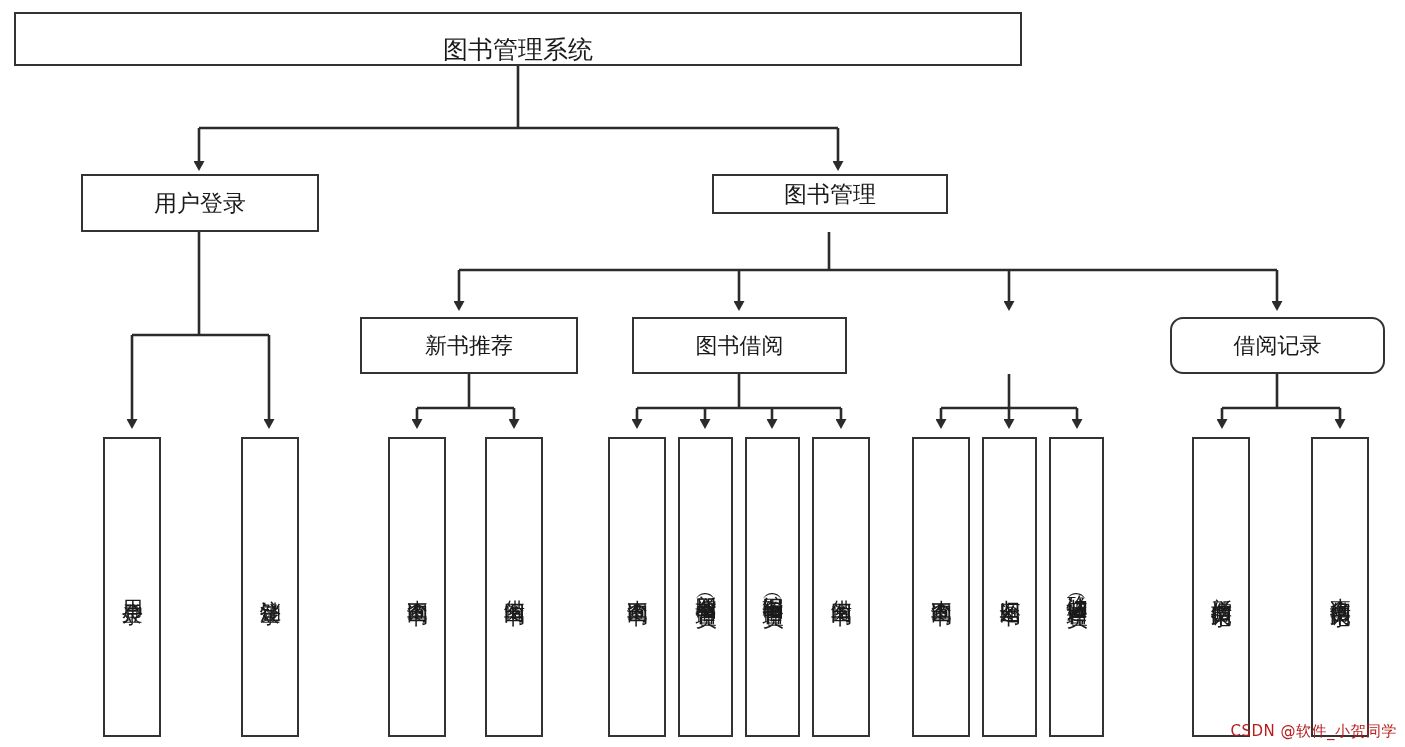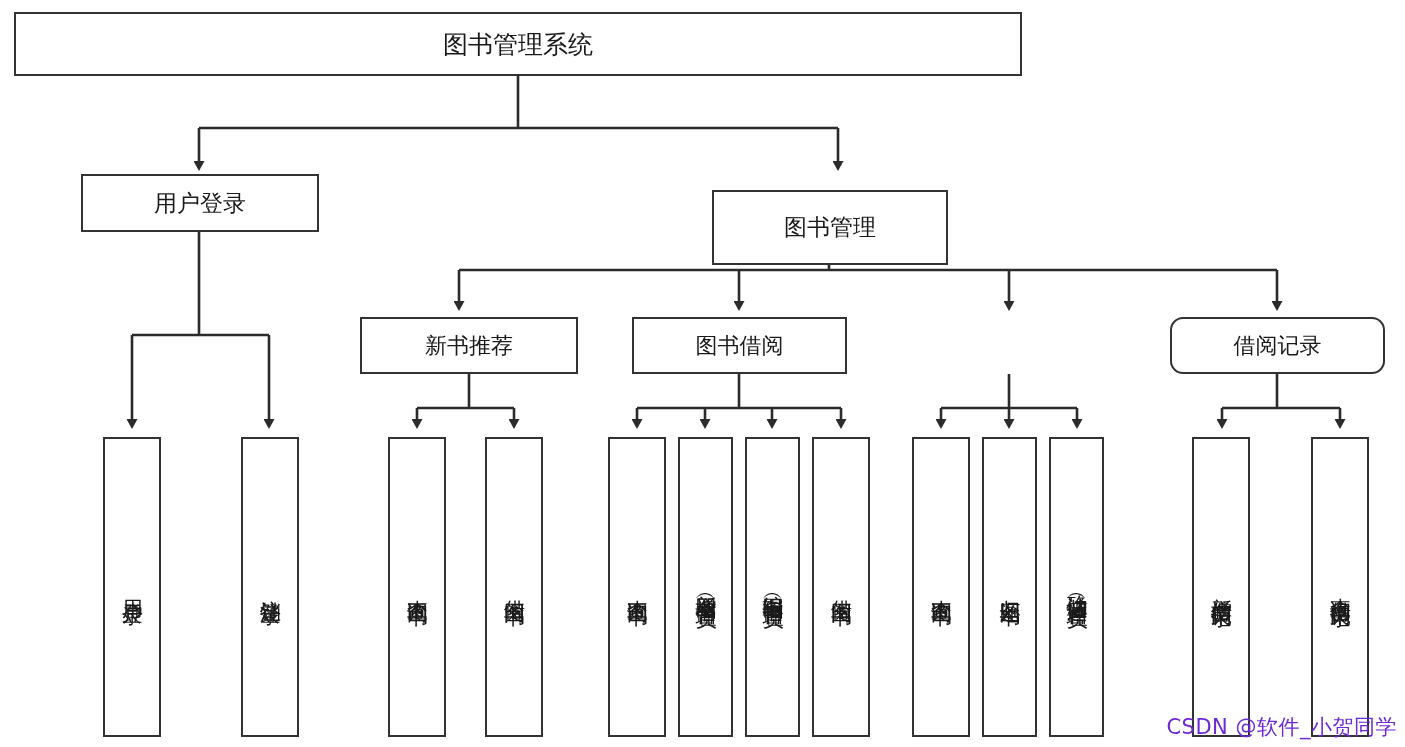--- a/index.html
+++ b/index.html
@@ -58,22 +58,22 @@
     writing-mode: vertical-rl;
     text-orientation: upright;
     letter-spacing: 2px;
     line-height: 1.0;
     max-height: 100%;
   }
   #watermark {
     position: absolute;
     right: 8px;
     bottom: 6px;
-    font-size: 21px;
-    color: #6d28d9;
+    font-size: 15px;
+    color: #b91c1c;
     letter-spacing: 0.5px;
     white-space: nowrap;
     font-family: "DejaVu Sans", "Liberation Sans", sans-serif;
   }
 </style>
 </head>
 <body>
 
 <div id="diagram">
 
@@ -120,28 +120,28 @@
       <path d="M1009,408 L1009,420" marker-end="url(#arrow)"></path>
       <path d="M1077,408 L1077,420" marker-end="url(#arrow)"></path>
 
       <path d="M1277,374 L1277,408"></path>
       <path d="M1222,408 L1340,408"></path>
       <path d="M1222,408 L1222,420" marker-end="url(#arrow)"></path>
       <path d="M1340,408 L1340,420" marker-end="url(#arrow)"></path>
     </g>
   </svg>
 
-  <div class="node root" style="left:14px; top:12px; width:1008px; height:64px;">
+  <div class="node root" style="left:14px; top:12px; width:1008px; height:54px;align-items:flex-end;">
     <span class="label">图书管理系统</span>
   </div>
 
   <div class="node level2" style="left:81px; top:174px; width:238px; height:58px;">
     <span class="label">用户登录</span>
   </div>
-  <div class="node level2" style="left:712px; top:190px; width:236px; height:75px;">
+  <div class="node level2" style="left:712px; top:174px; width:236px; height:40px;">
     <span class="label">图书管理</span>
   </div>
 
   <div class="node level3" style="left:360px; top:317px; width:218px; height:57px;">
     <span class="label">新书推荐</span>
   </div>
   <div class="node level3" style="left:632px; top:317px; width:215px; height:57px;">
     <span class="label">图书借阅</span>
   </div>
   <div class="node level3" style="left:1170px; top:317px; width:215px; height:57px;border-radius:13px;">

